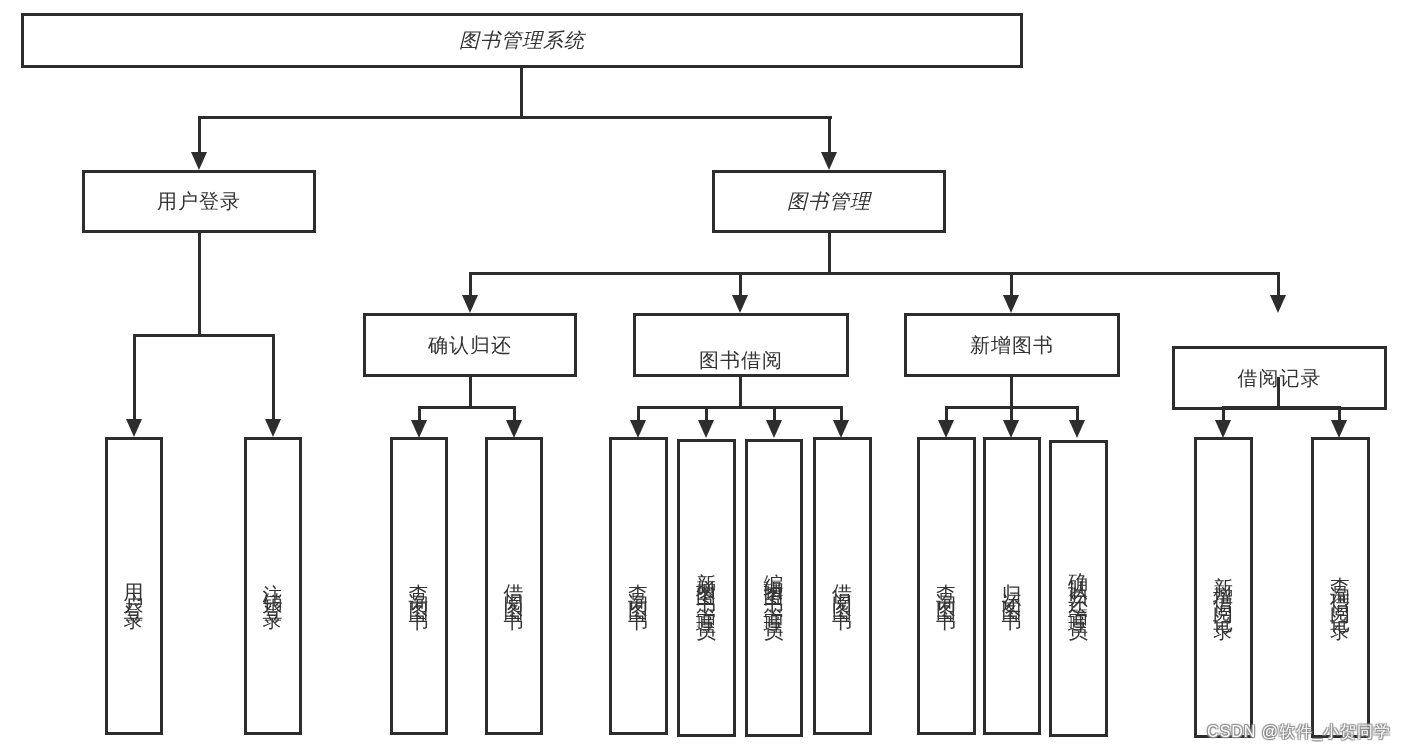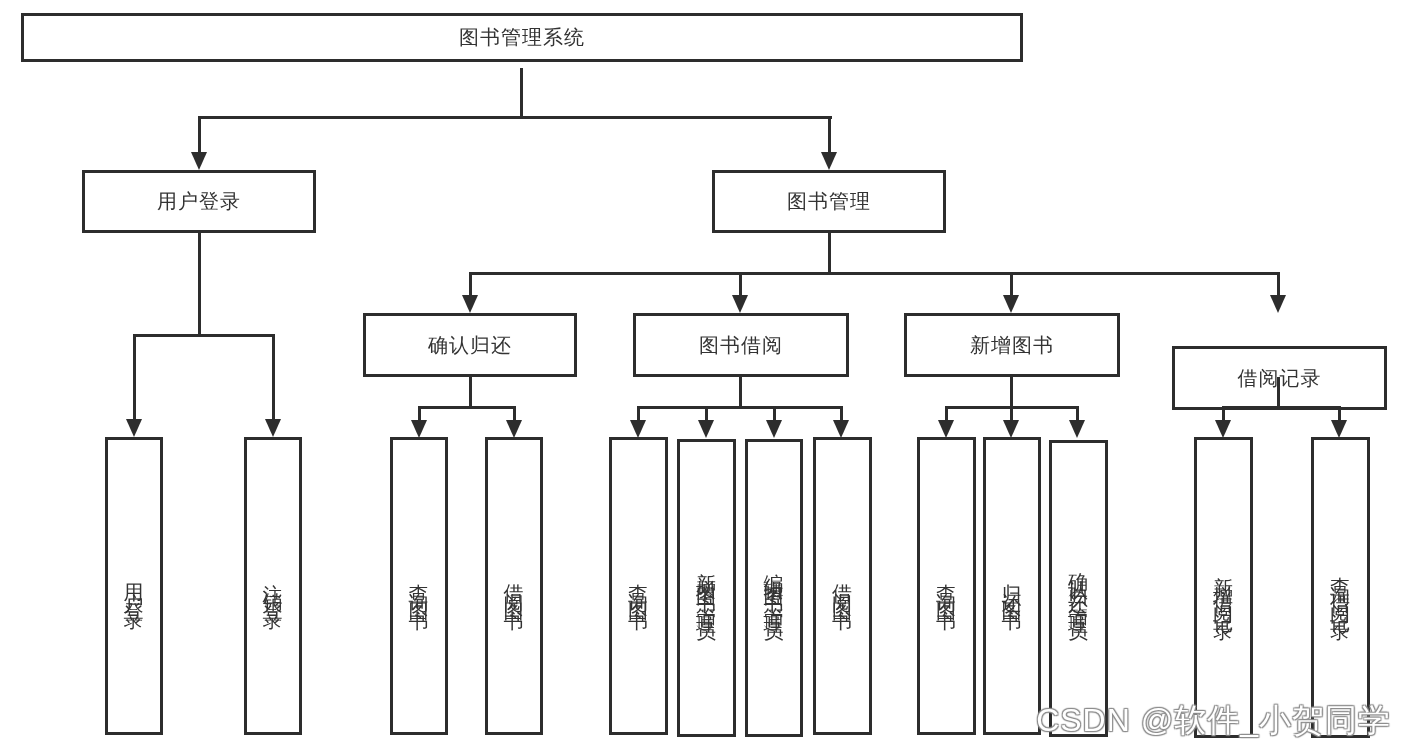--- a/index.html
+++ b/index.html
@@ -15,47 +15,47 @@
               line-height:1;white-space:nowrap;}
 
   
   .h-line{position:absolute;height:3px;background:#2d2d2d;}
   .v-line{position:absolute;width:3px;background:#2d2d2d;}
   .arrow-down{position:absolute;width:0;height:0;
               border-left:8px solid transparent;border-right:8px solid transparent;
               border-top:18px solid #2d2d2d;}
 
   
-  .watermark{position:absolute;right:14px;bottom:4px;font-size:32px;letter-spacing:1px;
+  .watermark{position:absolute;right:14px;bottom:4px;font-size:16px;letter-spacing:1px;
              color:#ffffff;z-index:50;white-space:nowrap;
              text-shadow:1px 1px 1px #8d8d8d,-1px -1px 1px #8d8d8d,1px -1px 1px #8d8d8d,
                          -1px 1px 1px #8d8d8d,0 0 2px #8d8d8d;}
 </style>
 </head>
 <body>
 
 <div class="canvas">
 
-  <div class="node" style="left:21px;top:13px;width:1002px;height:49px;">
+  <div class="node" style="left:21px;top:13px;width:1002px;height:55px;font-style:italic;">
     <span class="lbl">图书管理系统</span>
   </div>
 
   <div>
     <div class="v-line" style="left:520px;top:68px;height:51px;"></div>
     <div class="h-line" style="left:198px;top:116px;width:634px;"></div>
     <div class="v-line" style="left:198px;top:116px;height:37px;"></div>
     <div class="arrow-down" style="left:191px;top:152px;"></div>
     <div class="v-line" style="left:828px;top:116px;height:37px;"></div>
     <div class="arrow-down" style="left:821px;top:152px;"></div>
   </div>
 
   <div class="node" style="left:82px;top:170px;width:234px;height:63px;">
     <span class="lbl">用户登录</span>
   </div>
-  <div class="node" style="left:712px;top:170px;width:234px;height:63px;">
+  <div class="node" style="left:712px;top:170px;width:234px;height:63px;font-style:italic;">
     <span class="lbl">图书管理</span>
   </div>
 
   <div>
     <div class="v-line" style="left:198px;top:233px;height:103px;"></div>
     <div class="h-line" style="left:133px;top:334px;width:142px;"></div>
     <div class="v-line" style="left:133px;top:334px;height:86px;"></div>
     <div class="arrow-down" style="left:126px;top:419px;"></div>
     <div class="v-line" style="left:272px;top:334px;height:86px;"></div>
     <div class="arrow-down" style="left:265px;top:419px;"></div>
@@ -70,21 +70,21 @@
     <div class="arrow-down" style="left:732px;top:295px;"></div>
     <div class="v-line" style="left:1010px;top:272px;height:25px;"></div>
     <div class="arrow-down" style="left:1003px;top:295px;"></div>
     <div class="v-line" style="left:1277px;top:272px;height:25px;"></div>
     <div class="arrow-down" style="left:1270px;top:295px;"></div>
   </div>
 
   <div class="node" style="left:363px;top:313px;width:214px;height:64px;">
     <span class="lbl">确认归还</span>
   </div>
-  <div class="node" style="left:633px;top:313px;width:216px;height:64px;">
+  <div class="node" style="left:633px;top:313px;width:216px;height:64px;align-items:flex-end;">
     <span class="lbl">图书借阅</span>
   </div>
   <div class="node" style="left:904px;top:313px;width:216px;height:64px;">
     <span class="lbl">新增图书</span>
   </div>
   <div class="node" style="left:1172px;top:313px;width:215px;height:64px;margin-top:33px;">
     <span class="lbl">借阅记录</span>
   </div>
 
   <div>

